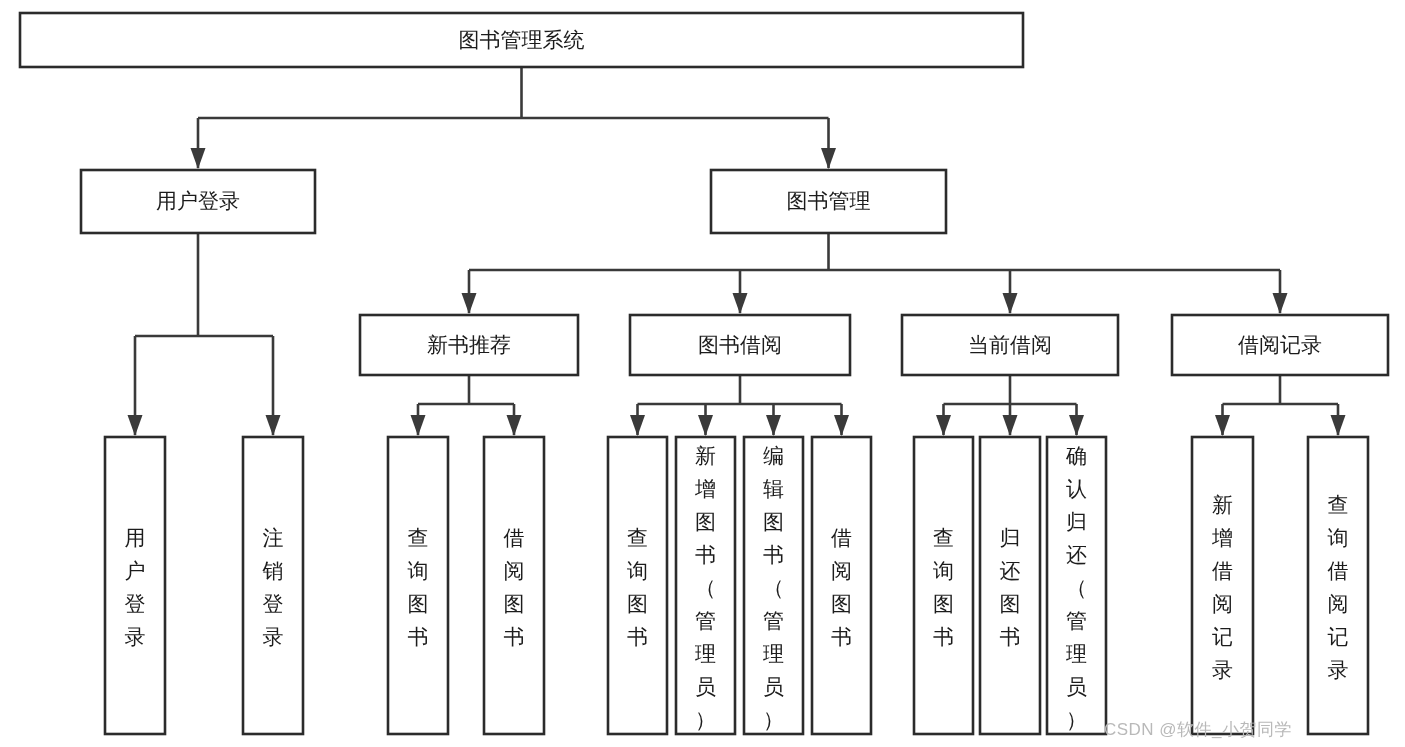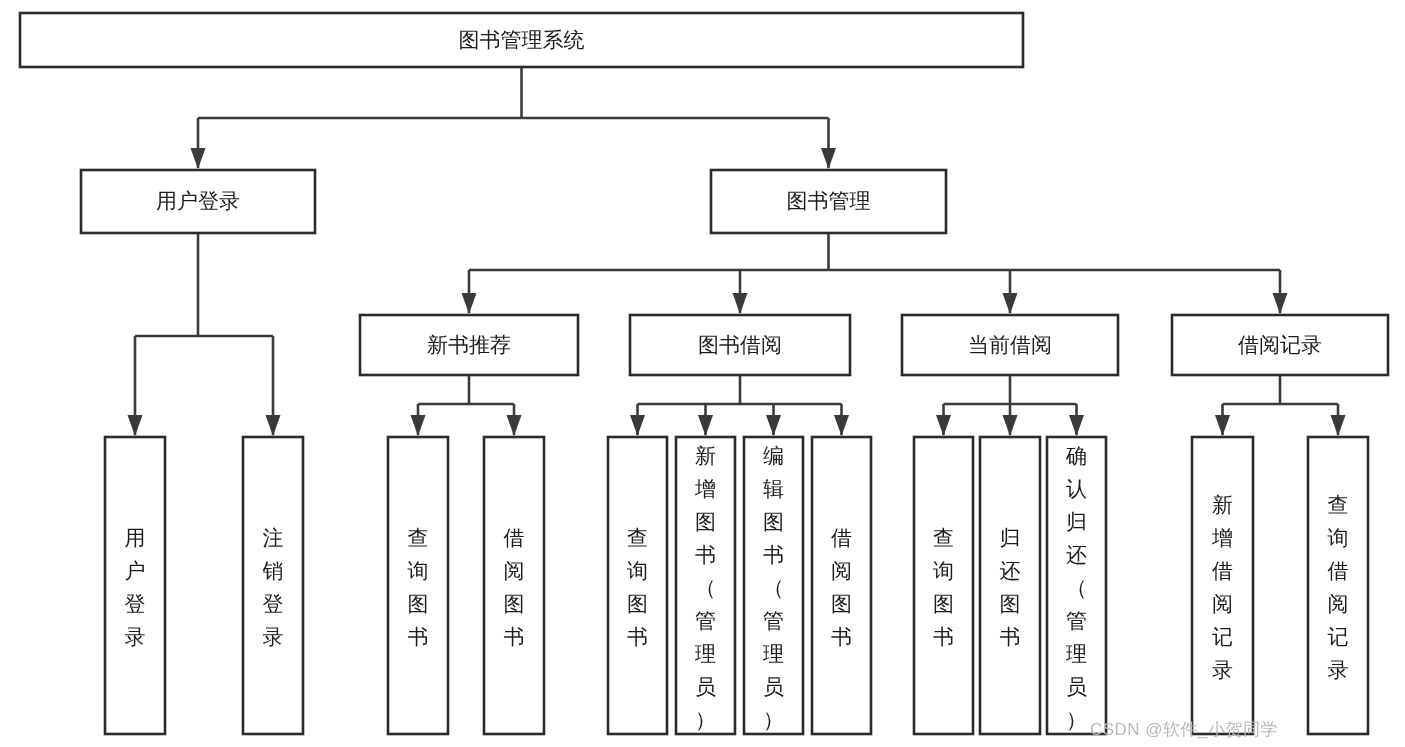--- a/index.html
+++ b/index.html
@@ -11,20 +11,21 @@
     width: 1405px;
     height: 747px;
     font-family: "Liberation Sans", "DejaVu Sans", sans-serif;
     overflow: hidden;
     position: relative;
   }
   #diagram-root {
     position: relative;
     width: 1286px;
     height: 747px;
+    padding-left: 14px;
   }
   svg.diagram-svg {
     position: absolute;
     left: 0;
     top: 0;
     width: 1405px;
     height: 747px;
     display: block;
   }
   .node-rect {

